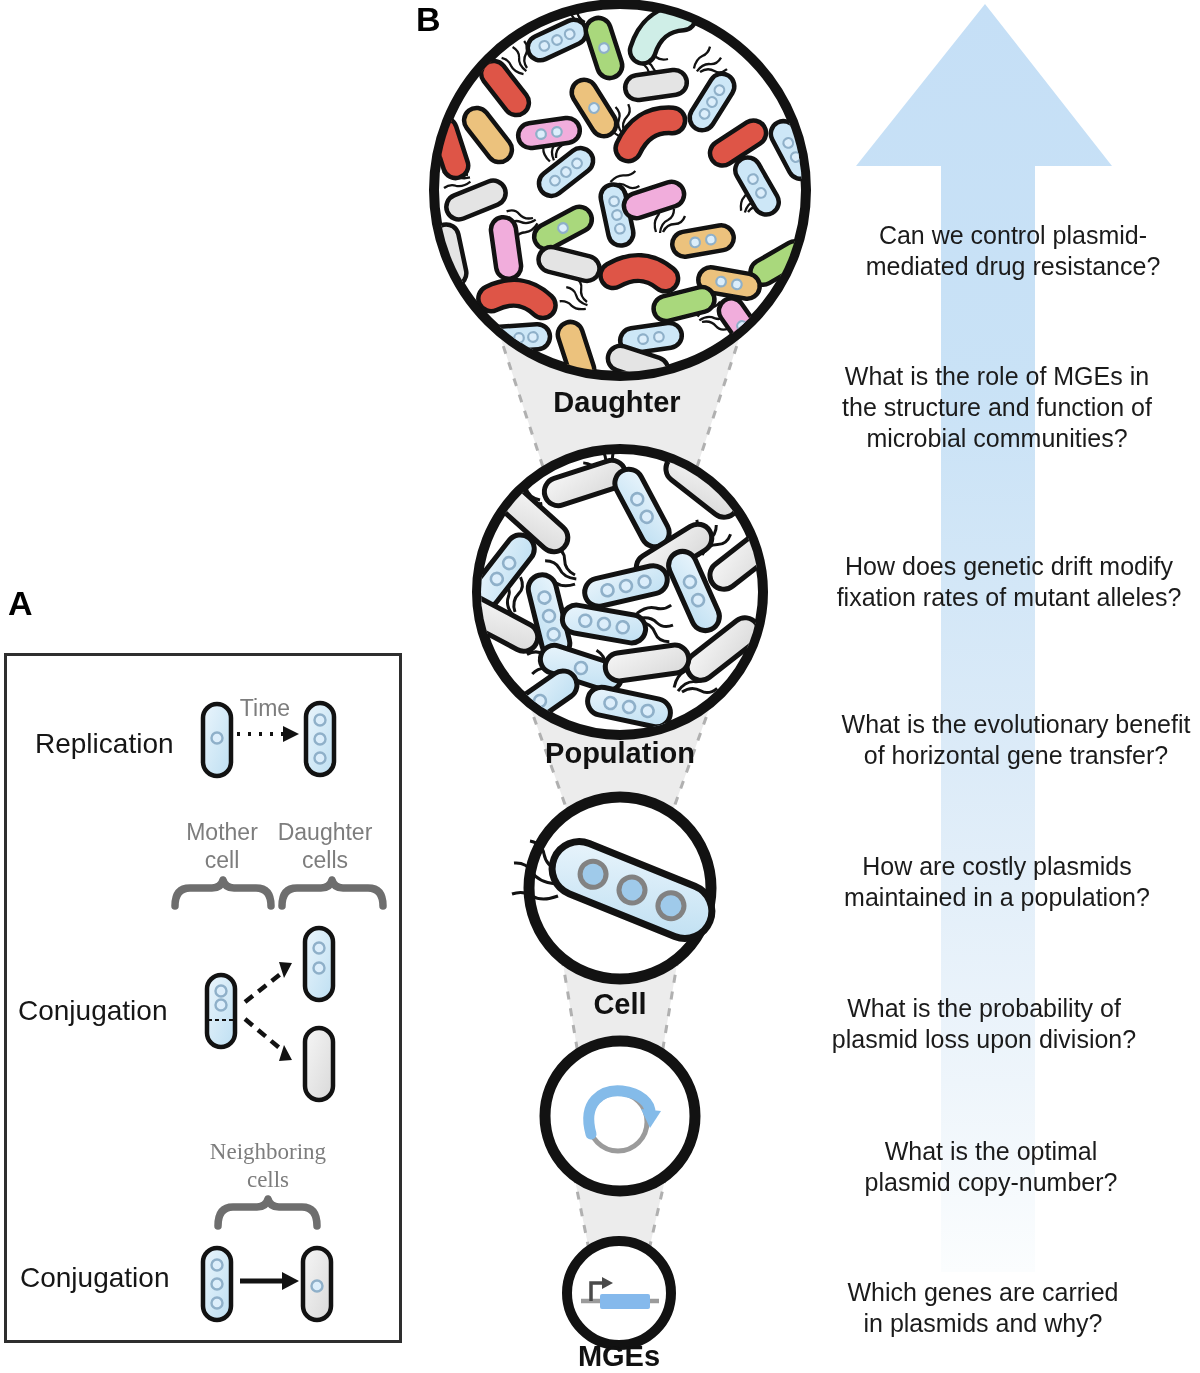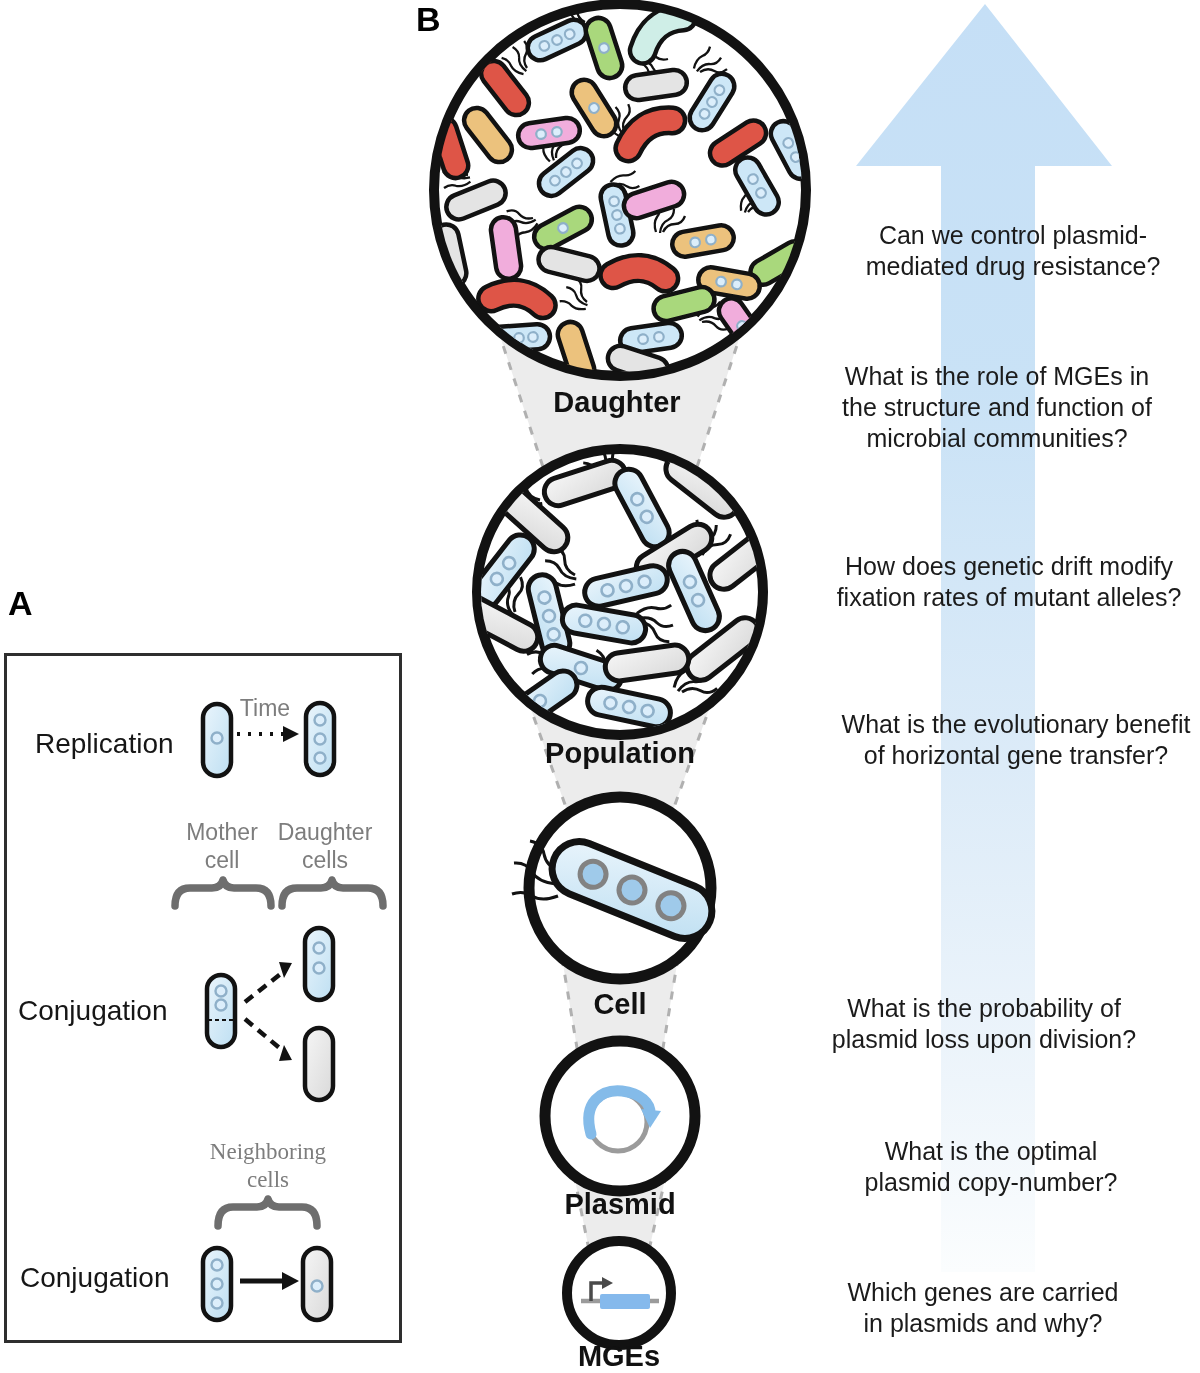--- a/index.html
+++ b/index.html
@@ -421,32 +421,33 @@
 <div class="txt graylabel" style="left:265px;top:818px;width:120px;">Daughter
 cells</div>
 <div class="txt rowlabel" style="left:18px;top:995px;">Conjugation</div>
 <div class="txt graylabel" style="left:198px;top:1138px;width:140px;font-family:Liberation Serif, serif;">Neighboring
 cells</div>
 <div class="txt rowlabel" style="left:20px;top:1262px;">Conjugation</div>
 
 <div class="txt level-label" style="left:497px;top:386px;width:240px;">Daughter</div>
 <div class="txt level-label" style="left:500px;top:737px;width:240px;">Population</div>
 <div class="txt level-label" style="left:500px;top:988px;width:240px;">Cell</div>
-<div class="txt level-label" style="left:500px;top:1188px;width:240px;">Plasmid</div>
 <div class="txt level-label" style="left:499px;top:1340px;width:240px;">MGEs</div>
 
 <div class="txt q" style="left:818px;top:220px;width:390px;">Can we control plasmid-
 mediated drug resistance?</div>
 <div class="txt q" style="left:802px;top:361px;width:390px;">What is the role of MGEs in
 the structure and function of
 microbial communities?</div>
 <div class="txt q" style="left:814px;top:551px;width:390px;">How does genetic drift modify
 fixation rates of mutant alleles?</div>
 <div class="txt q" style="left:821px;top:709px;width:390px;">What is the evolutionary benefit
 of horizontal gene transfer?</div>
+<div class="txt q" style="left:802px;top:851px;width:390px;">How are costly plasmids
+maintained in a population?</div>
 <div class="txt q" style="left:789px;top:993px;width:390px;">What is the probability of
 plasmid loss upon division?</div>
 <div class="txt q" style="left:796px;top:1136px;width:390px;">What is the optimal
 plasmid copy-number?</div>
 <div class="txt q" style="left:788px;top:1277px;width:390px;">Which genes are carried
 in plasmids and why?</div>
 
 </div>
 
 </body></html>

